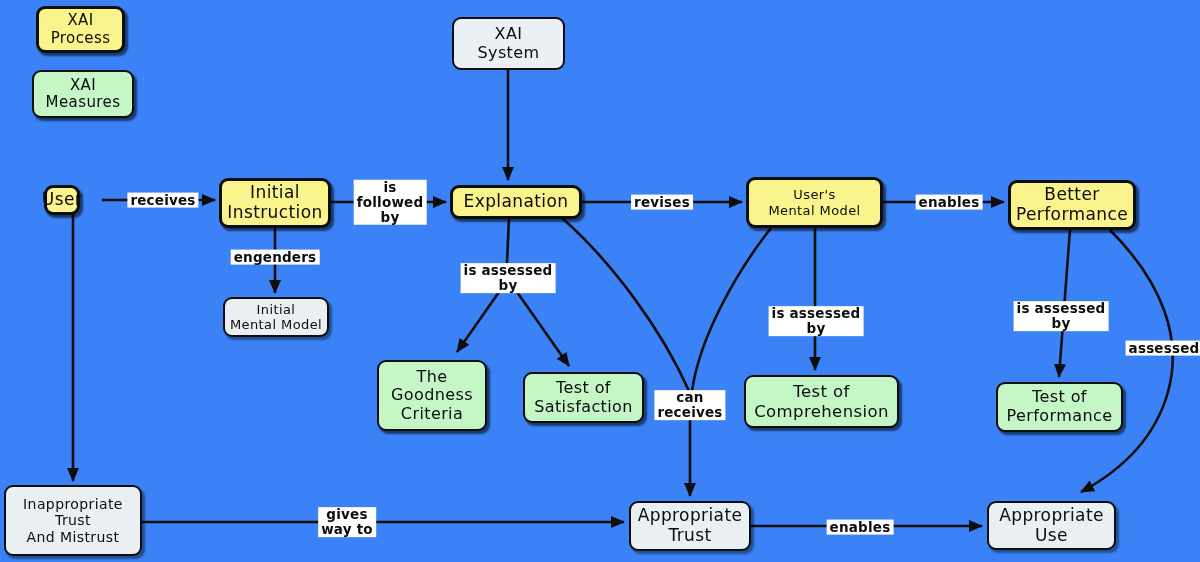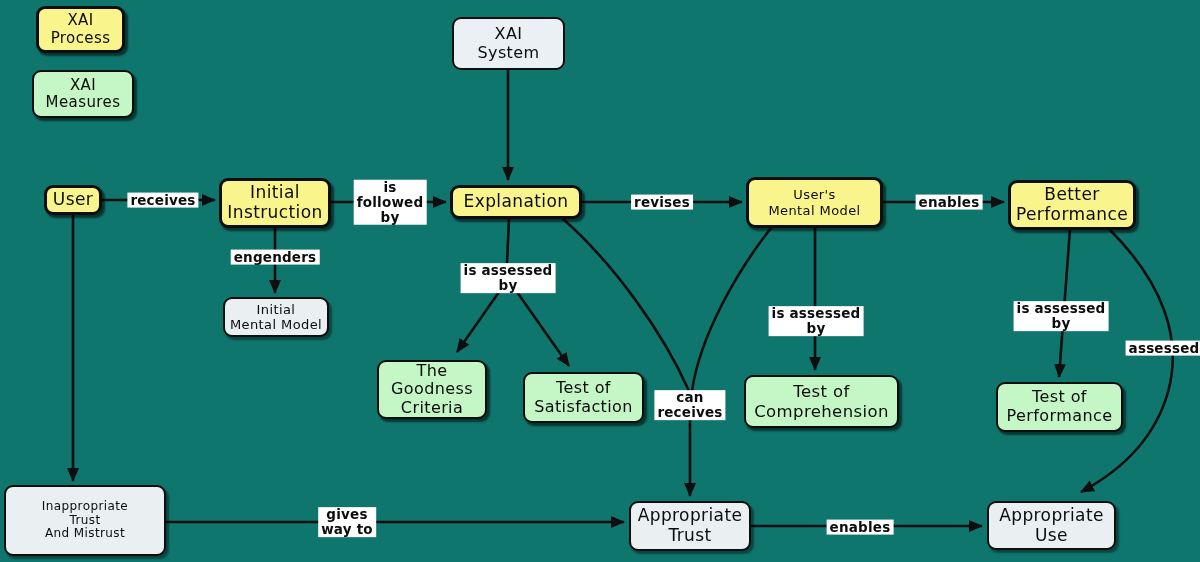--- a/index.html
+++ b/index.html
@@ -1,19 +1,19 @@
 <!DOCTYPE html>
 <html><head>
 <meta charset="utf-8">
 <style>
   html,body{margin:0;padding:0;background:#ffffff;}
   #stage{
     position:relative;width:1200px;height:562px;overflow:hidden;
     font-family:"DejaVu Sans","Liberation Sans",sans-serif;color:#0d0d0d;
-    background:#0f766e;
+    background:#3b82f6;
   }
   svg.edges{position:absolute;left:0;top:0;z-index:1;}
   .node{
     position:absolute;z-index:3;display:flex;align-items:center;justify-content:center;
     text-align:center;white-space:pre-line;box-sizing:border-box;
     border:2.5px solid #0e0e0e;border-radius:9px;
     line-height:1.16;letter-spacing:0.4px;padding:1px 4px;
   }
   .process{background:#FAF48C;border-width:3px;box-shadow:2.5px 3px 2px rgba(0,0,0,0.55);}
   .measure{background:#C4F6C6;border-width:2.5px;box-shadow:2.5px 3px 2px rgba(0,0,0,0.55);}
@@ -58,40 +58,40 @@
     </g>
   </svg>
 
   <div class="node process" style="left:36px;top:6px;width:89px;height:47px;font-size:15px">XAI
 Process</div>
   <div class="node measure" style="left:32px;top:70px;width:102px;height:48px;font-size:15px">XAI
 Measures</div>
 
   <div class="node plain" style="left:452px;top:17px;width:113px;height:53px;font-size:16px">XAI
 System</div>
-  <div class="node process" style="left:44px;top:185px;width:58px;height:30px;font-size:17px">User</div>
+  <div class="node process" style="left:44px;top:185px;width:36px;height:30px;font-size:17px">User</div>
   <div class="node process" style="left:219px;top:178px;width:112px;height:50px;font-size:17px">Initial
 Instruction</div>
   <div class="node process" style="left:450px;top:185px;width:132px;height:34px;font-size:17px">Explanation</div>
   <div class="node process" style="left:746px;top:177px;width:137px;height:51px;font-size:13px">User's
 Mental Model</div>
   <div class="node process" style="left:1008px;top:180px;width:128px;height:50px;font-size:17px">Better
 Performance</div>
   <div class="node artifact" style="left:223px;top:297px;width:106px;height:40px;font-size:13px">Initial
 Mental Model</div>
-  <div class="node measure" style="left:377px;top:360px;width:110px;height:59px;font-size:16px">The
+  <div class="node measure" style="left:377px;top:360px;width:110px;height:71px;font-size:16px">The
 Goodness
 Criteria</div>
   <div class="node measure" style="left:523px;top:372px;width:121px;height:51px;font-size:16px">Test of
 Satisfaction</div>
   <div class="node measure" style="left:744px;top:375px;width:155px;height:53px;font-size:16.5px">Test of
 Comprehension</div>
   <div class="node measure" style="left:996px;top:382px;width:127px;height:50px;font-size:16px">Test of
 Performance</div>
-  <div class="node artifact" style="left:4px;top:485px;width:162px;height:71px;font-size:12px">Inappropriate
+  <div class="node artifact" style="left:4px;top:485px;width:138px;height:71px;font-size:14px">Inappropriate
 Trust
 And Mistrust</div>
   <div class="node artifact" style="left:629px;top:501px;width:122px;height:50px;font-size:17px">Appropriate
 Trust</div>
   <div class="node artifact" style="left:987px;top:501px;width:129px;height:49px;font-size:17px">Appropriate
 Use</div>
 
   <div class="elabel" style="left:163px;top:200px">receives</div>
   <div class="elabel" style="left:390px;top:202px">is
 followed

